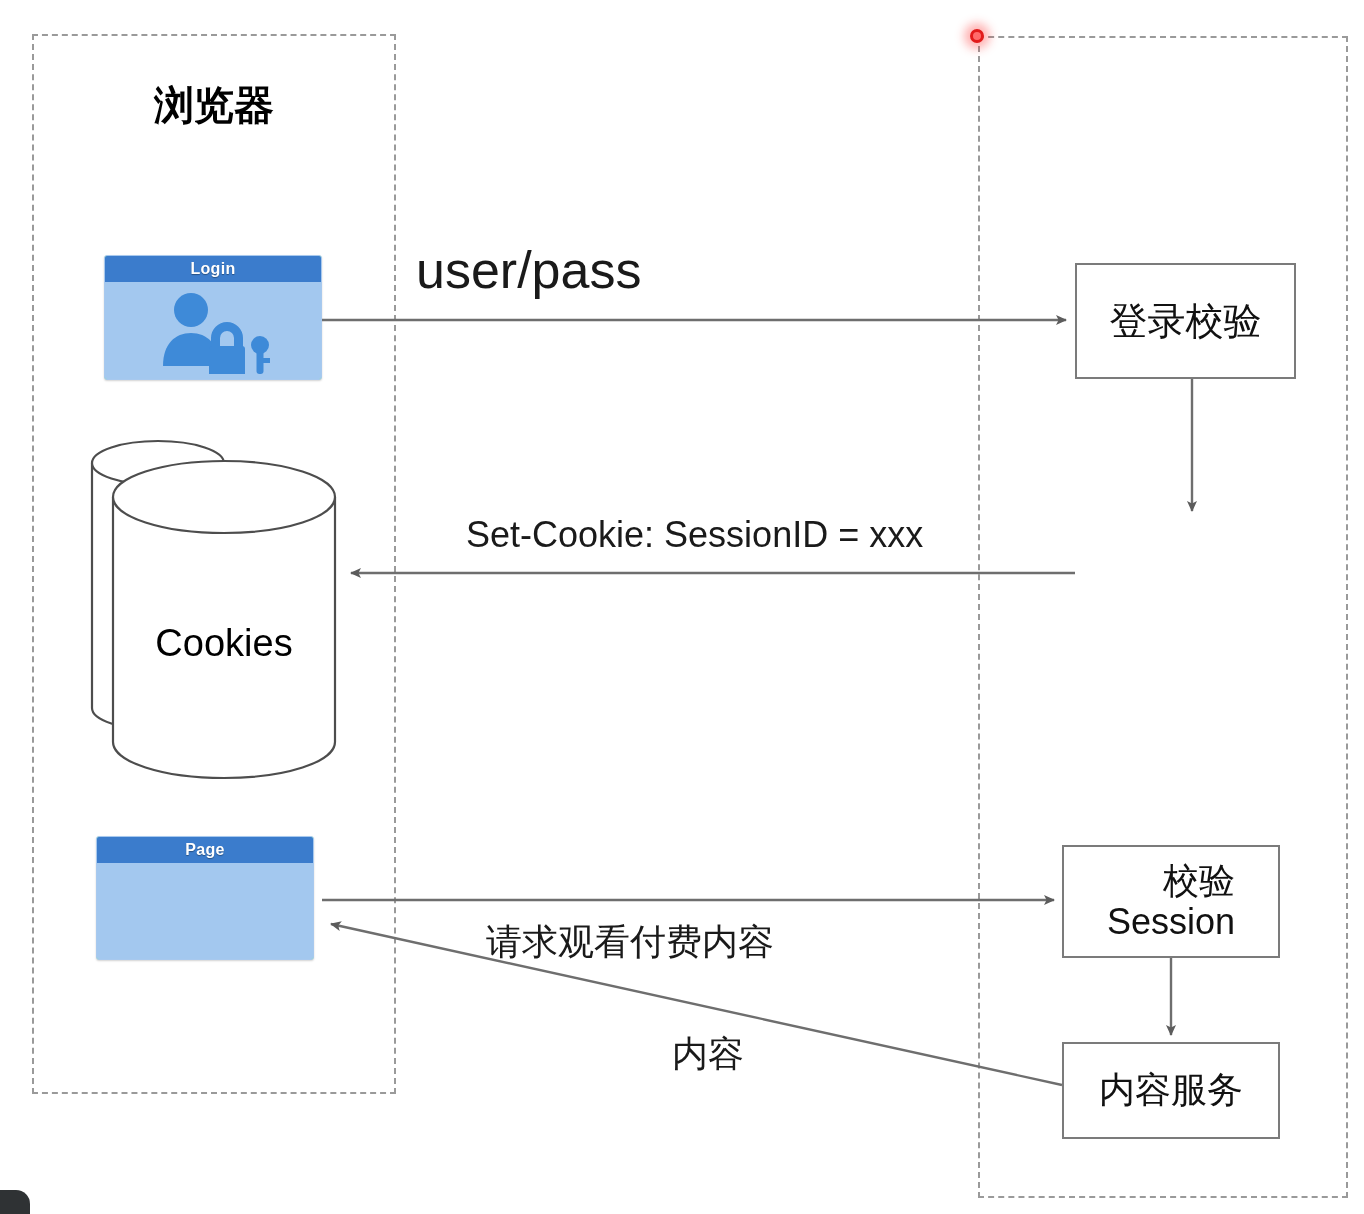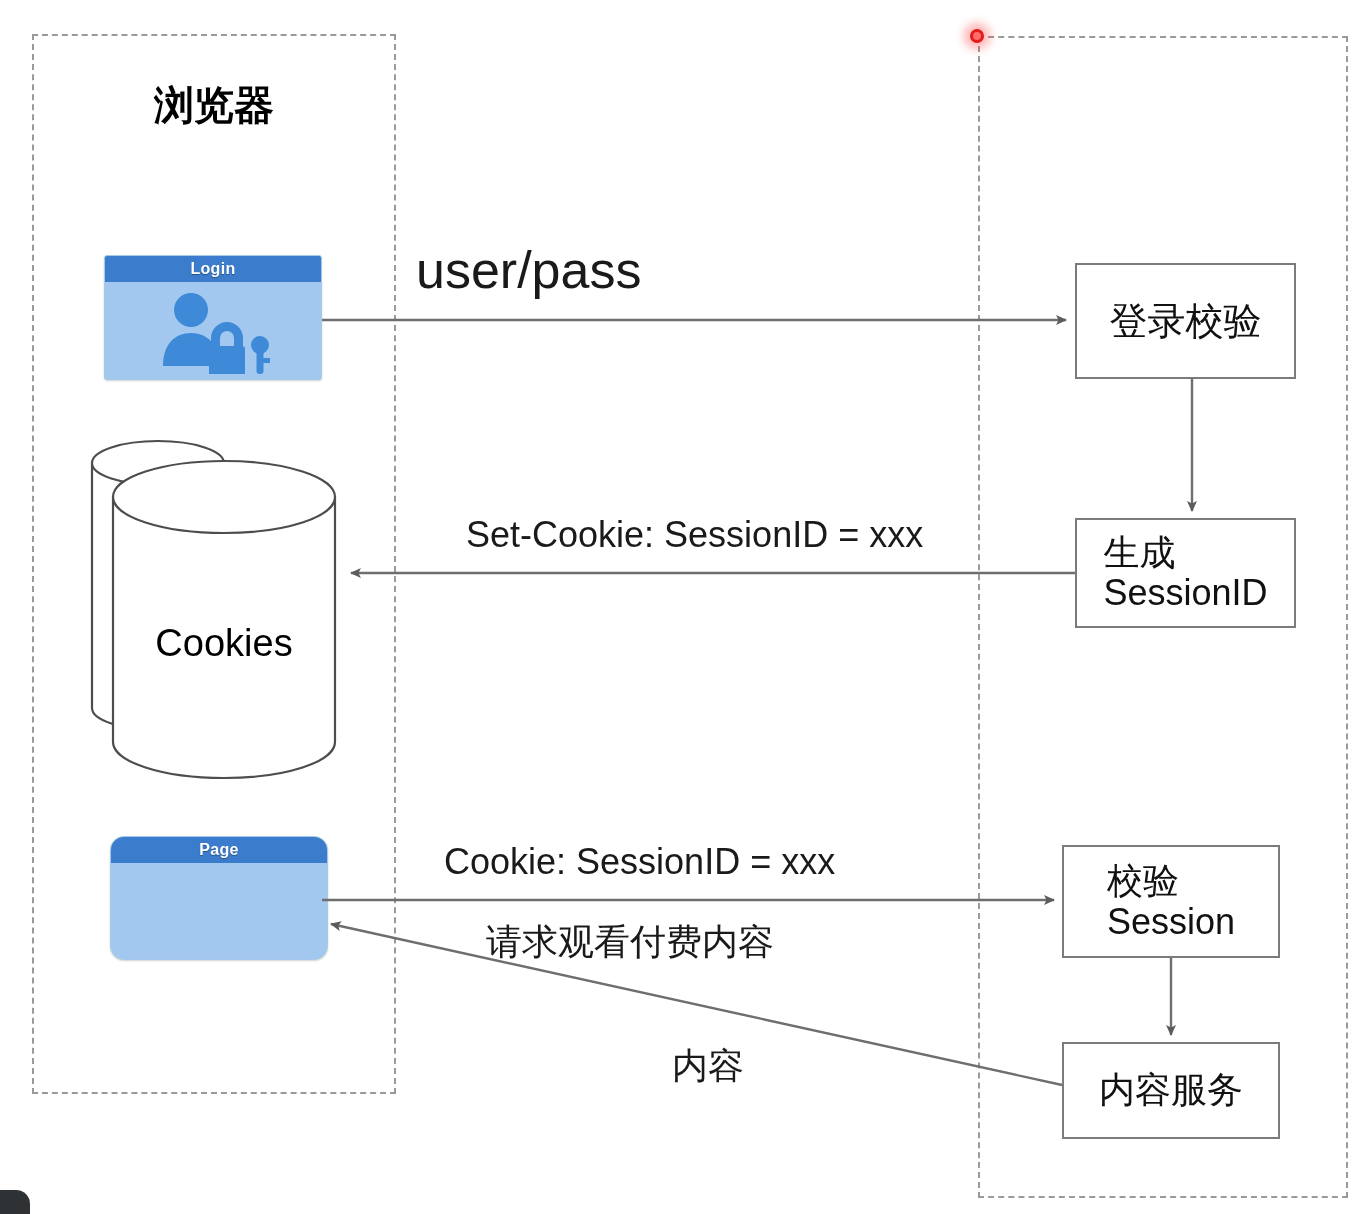--- a/index.html
+++ b/index.html
@@ -47,21 +47,21 @@
 
   
   .procbox {
     position: absolute;
     border: 2px solid #7b7b7b;
     background: #ffffff;
     box-sizing: border-box;
     display: flex;
     align-items: center;
     justify-content: center;
-    text-align: left;
+    text-align: right;
     color: #111111;
     line-height: 1.12;
     white-space: pre-line;
   }
 
   
   .winbox {
     position: absolute;
     box-sizing: border-box;
     border: 1px solid #a8c9ee;
@@ -153,31 +153,29 @@
 
       <path d="M92 463 v245 a66 22 0 0 0 132 0 v-245"></path>
       <ellipse cx="158" cy="463" rx="66" ry="22"></ellipse>
 
       <path d="M113 497 v245 a111 36 0 0 0 222 0 v-245"></path>
       <ellipse cx="224" cy="497" rx="111" ry="36"></ellipse>
     </g>
   </svg>
   <div style="position:absolute; left:113px; top:622px; width:222px; text-align:center; font-size:38px; color:#000000; z-index:2;">Cookies</div>
 
-  <div class="winbox" style="left:110px; top:836px; width:218px; height:124px;border-radius:14px;">
+  <div class="winbox" style="left:96px; top:836px; width:218px; height:124px;">
     <div class="titlebar">
       <span>Page</span>
     </div>
     <div class="winbody"></div>
   </div>
 
   <div class="procbox" style="left:1075px; top:263px; width:221px; height:116px; font-size:38px;">登录校验</div>
 
-  <div class="procbox" style="left:1075px; top:518px; width:221px; height:110px; font-size:36px;">生成
-SessionID</div>
 
   <div class="procbox" style="left:1062px; top:845px; width:218px; height:113px; font-size:36px;">校验
 Session</div>
 
   <div class="procbox" style="left:1062px; top:1042px; width:218px; height:97px; font-size:36px;">内容服务</div>
 
   <svg class="overlay" style="z-index:3;">
     <defs>
       <marker id="arrowEnd" markerWidth="12" markerHeight="12" refX="10" refY="5" orient="auto" markerUnits="userSpaceOnUse">
         <path d="M0,0 L11,5 L0,10 L2.6,5 z" fill="#5c5c5c"></path>
@@ -194,21 +192,20 @@
 
     <line x1="1171" y1="958" x2="1171" y2="1035" stroke="#6e6e6e" stroke-width="2.4" marker-end="url(#arrowEnd)"></line>
 
     <line x1="1062" y1="1085" x2="331" y2="924" stroke="#6e6e6e" stroke-width="2.4" marker-end="url(#arrowEnd)"></line>
   </svg>
 
   <div class="edge-label" style="left:376px; top:240px; font-size:52px;margin-left:40px;">user/pass</div>
 
   <div class="edge-label" style="left:466px; top:514px; font-size:36px;">Set-Cookie: SessionID = xxx</div>
 
-  <div class="edge-label" style="left:444px; top:841px; font-size:36px;">Cookie: SessionID = xxx</div>
 
   <div class="edge-label" style="left:486px; top:918px; font-size:36px;font-family:Liberation Serif, serif;">请求观看付费内容</div>
 
-  <div class="edge-label" style="left:672px; top:1030px; font-size:36px;margin-top:12px;">内容</div>
+  <div class="edge-label" style="left:672px; top:1030px; font-size:36px;">内容</div>
 
   <div class="corner-chip" style="left:0px; top:1190px; width:30px; height:24px;"></div>
 
 </div>
 
 </body></html>

